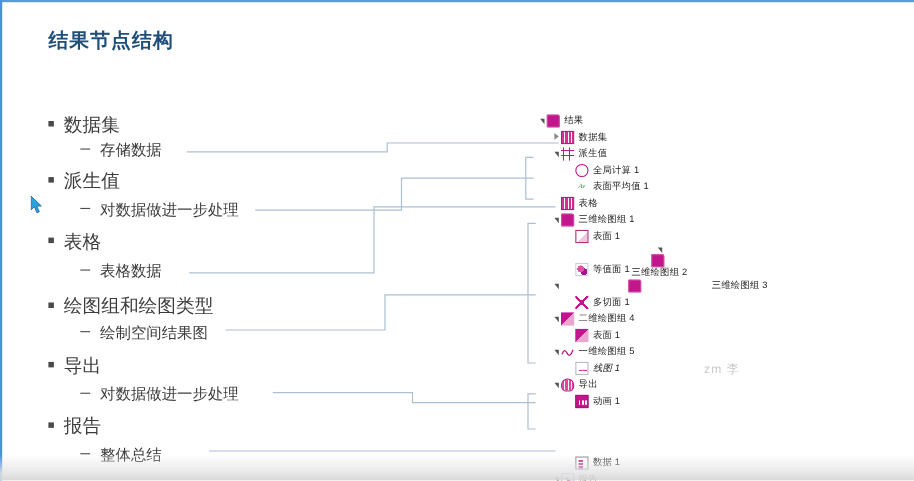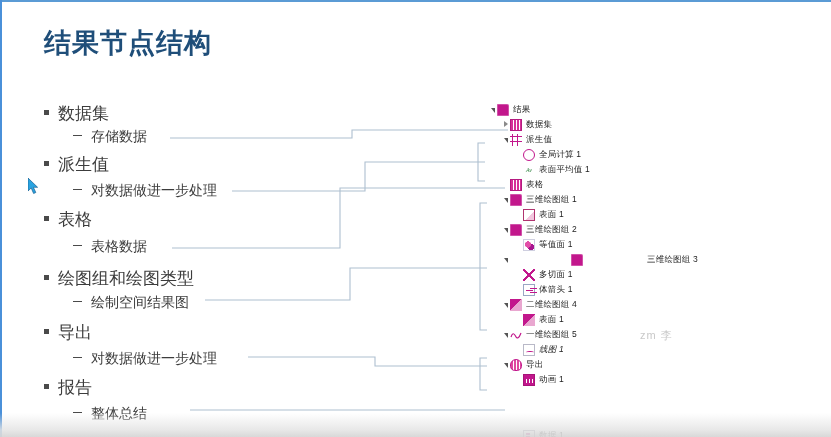--- a/index.html
+++ b/index.html
@@ -33,21 +33,21 @@
     position: absolute;
     left: 0; bottom: 0;
     width: 831px; height: 24px;
     background: linear-gradient(to bottom, rgba(255,255,255,0) 0%, rgba(228,228,228,0.85) 70%, rgba(214,214,214,0.95) 100%);
     pointer-events: none;
   }
   #title {
     position: absolute;
     left: 44px;
     top: 25px;
-    font-size: 27px;
+    font-size: 18px;
     font-weight: bold;
     color: #1f4e79;
     letter-spacing: 1px;
     white-space: nowrap;
   }
   
   .bullet-l1 {
     position: absolute;
     font-size: 17px;
     color: #3c3c3c;
@@ -391,21 +391,21 @@
       <span class="tw"><i class="tri-open"></i></span>
       <span class="ticon ic-folder"></span>
       <span class="tlabel">三维绘图组 1</span>
     </div>
 
     <div class="tnode" style="padding-left:35px;">
       <span class="ticon ic-box3d"></span>
       <span class="tlabel">表面 1</span>
     </div>
 
-    <div class="tnode" style="padding-left:13px;">
+    <div class="tnode" style="padding-left:13px;flex-direction:column;">
       <span class="tw"><i class="tri-open"></i></span>
       <span class="ticon ic-folder"></span>
       <span class="tlabel">三维绘图组 2</span>
     </div>
 
     <div class="tnode" style="padding-left:35px;">
       <span class="ticon ic-blob"></span>
       <span class="tlabel">等值面 1</span>
     </div>
 
@@ -413,24 +413,20 @@
       <span class="tw"><i class="tri-open"></i></span>
       <span class="ticon ic-folder"></span>
       <span class="tlabel">三维绘图组 3</span>
     </div>
 
     <div class="tnode" style="padding-left:35px;">
       <span class="ticon ic-star"></span>
       <span class="tlabel">多切面 1</span>
     </div>
 
-    <div class="tnode" style="padding-left:35px;">
-      <span class="ticon ic-arrow"></span>
-      <span class="tlabel">体箭头 1</span>
-    </div>
 
     <div class="tnode" style="padding-left:13px;">
       <span class="tw"><i class="tri-open"></i></span>
       <span class="ticon ic-square2d"></span>
       <span class="tlabel">二维绘图组 4</span>
     </div>
 
     <div class="tnode" style="padding-left:35px;">
       <span class="ticon ic-square2d"></span>
       <span class="tlabel">表面 1</span>

